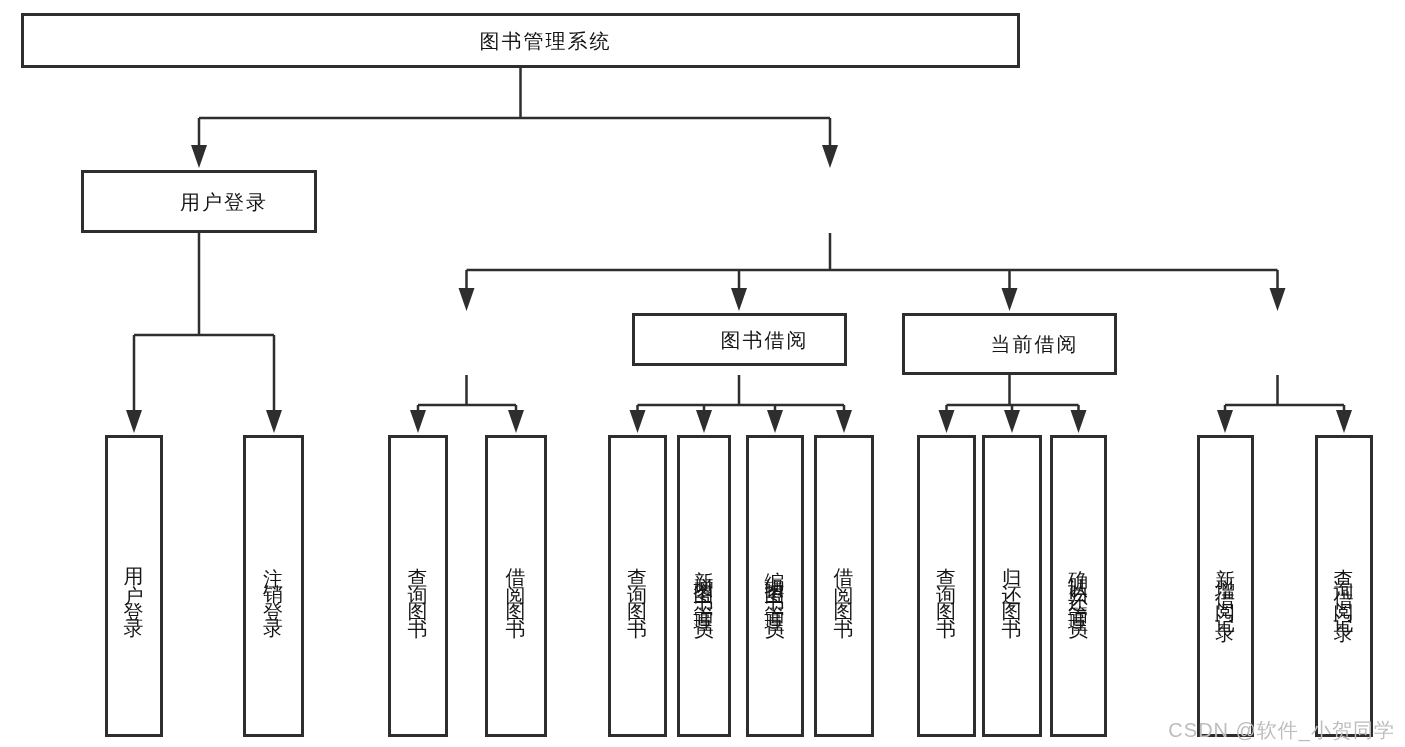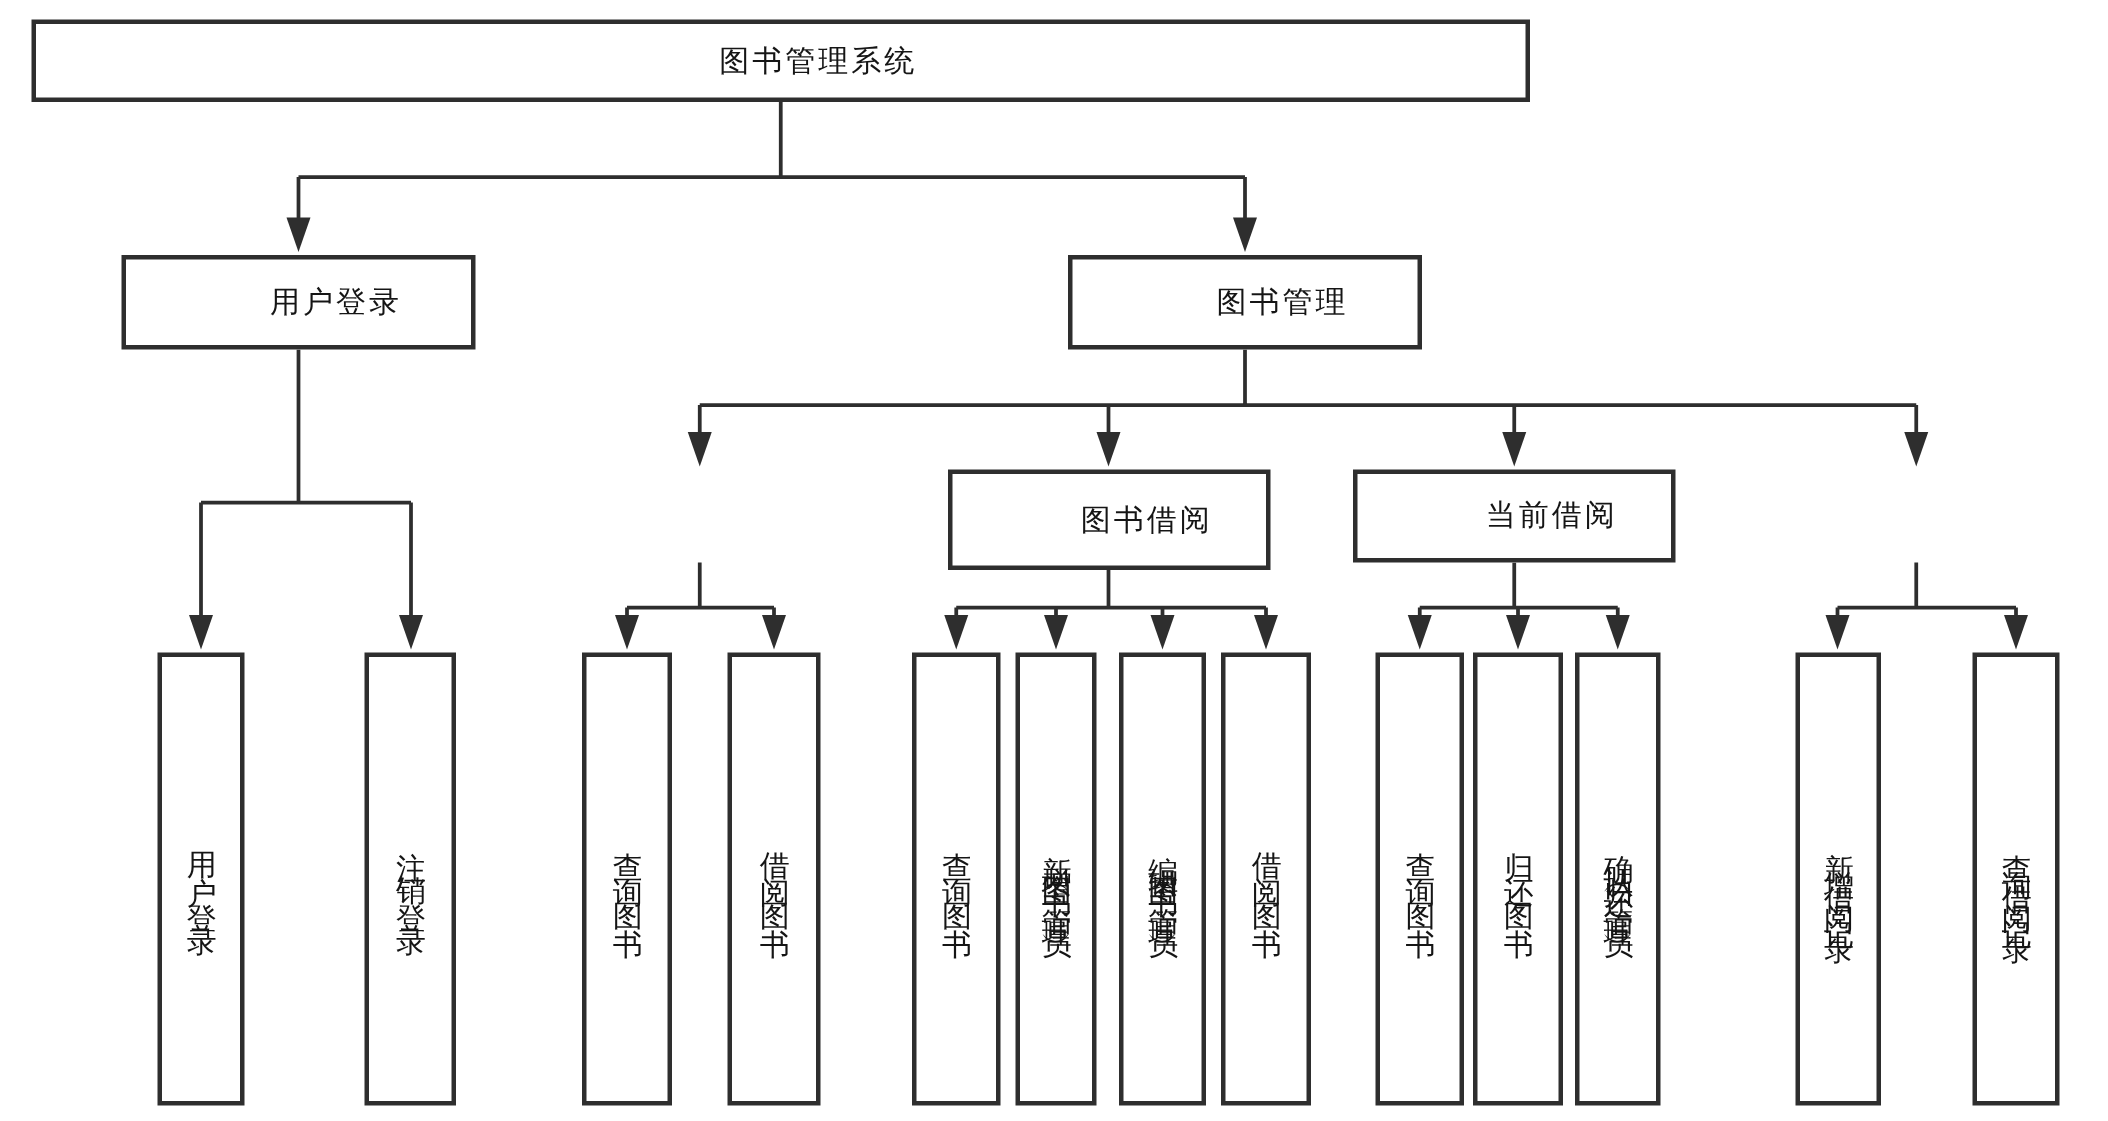--- a/index.html
+++ b/index.html
@@ -81,37 +81,37 @@
       <use href="#arrowhead" x="1012" y="433"></use>
       <use href="#arrowhead" x="1078.5" y="433"></use>
       <use href="#arrowhead" x="1225" y="433"></use>
       <use href="#arrowhead" x="1344" y="433"></use>
     </g>
   </svg>
 
   <div class="box h" style="left:21px;top:13px;width:999px;height:55px">图书管理系统</div>
 
   <div class="box h" style="left:81px;top:170px;width:236px;height:63px">用户登录</div>
-  <div class="box h" style="left:712px;top:170px;width:236px;height:63px">图书管理</div>
 
-  <div class="box h" style="left:632px;top:313px;width:215px;height:67px">图书借阅</div>
+  <div class="box h" style="left:632px;top:313px;width:215px;height:53px">图书借阅</div>
   <div class="box h" style="left:902px;top:313px;width:215px;height:62px">当前借阅</div>
 
   <div class="box leaf ls-lg" style="left:105px;top:435px;width:58px;height:302px">用户登录</div>
   <div class="box leaf ls-lg" style="left:243px;top:435px;width:61px;height:302px">注销登录</div>
 
   <div class="box leaf ls-lg" style="left:388px;top:435px;width:60px;height:302px">查询图书</div>
   <div class="box leaf ls-lg" style="left:485px;top:435px;width:62px;height:302px">借阅图书</div>
 
   <div class="box leaf ls-lg" style="left:608px;top:435px;width:59px;height:302px">查询图书</div>
   <div class="box leaf ls-sm" style="left:677px;top:435px;width:54px;height:302px">新增图书（管理员）</div>
   <div class="box leaf ls-sm" style="left:746px;top:435px;width:58px;height:302px">编辑图书（管理员）</div>
   <div class="box leaf ls-lg" style="left:814px;top:435px;width:60px;height:302px">借阅图书</div>
 
   <div class="box leaf ls-lg" style="left:917px;top:435px;width:59px;height:302px">查询图书</div>
   <div class="box leaf ls-lg" style="left:982px;top:435px;width:60px;height:302px">归还图书</div>
   <div class="box leaf ls-sm" style="left:1050px;top:435px;width:57px;height:302px">确认归还（管理员）</div>
 
   <div class="box leaf ls-md" style="left:1197px;top:435px;width:57px;height:302px">新增借阅记录</div>
   <div class="box leaf ls-md" style="left:1315px;top:435px;width:58px;height:302px">查询借阅记录</div>
 
+  <div class="watermark">CSDN @软件_小贺同学</div>
 
 </div>
 
 </body></html>

